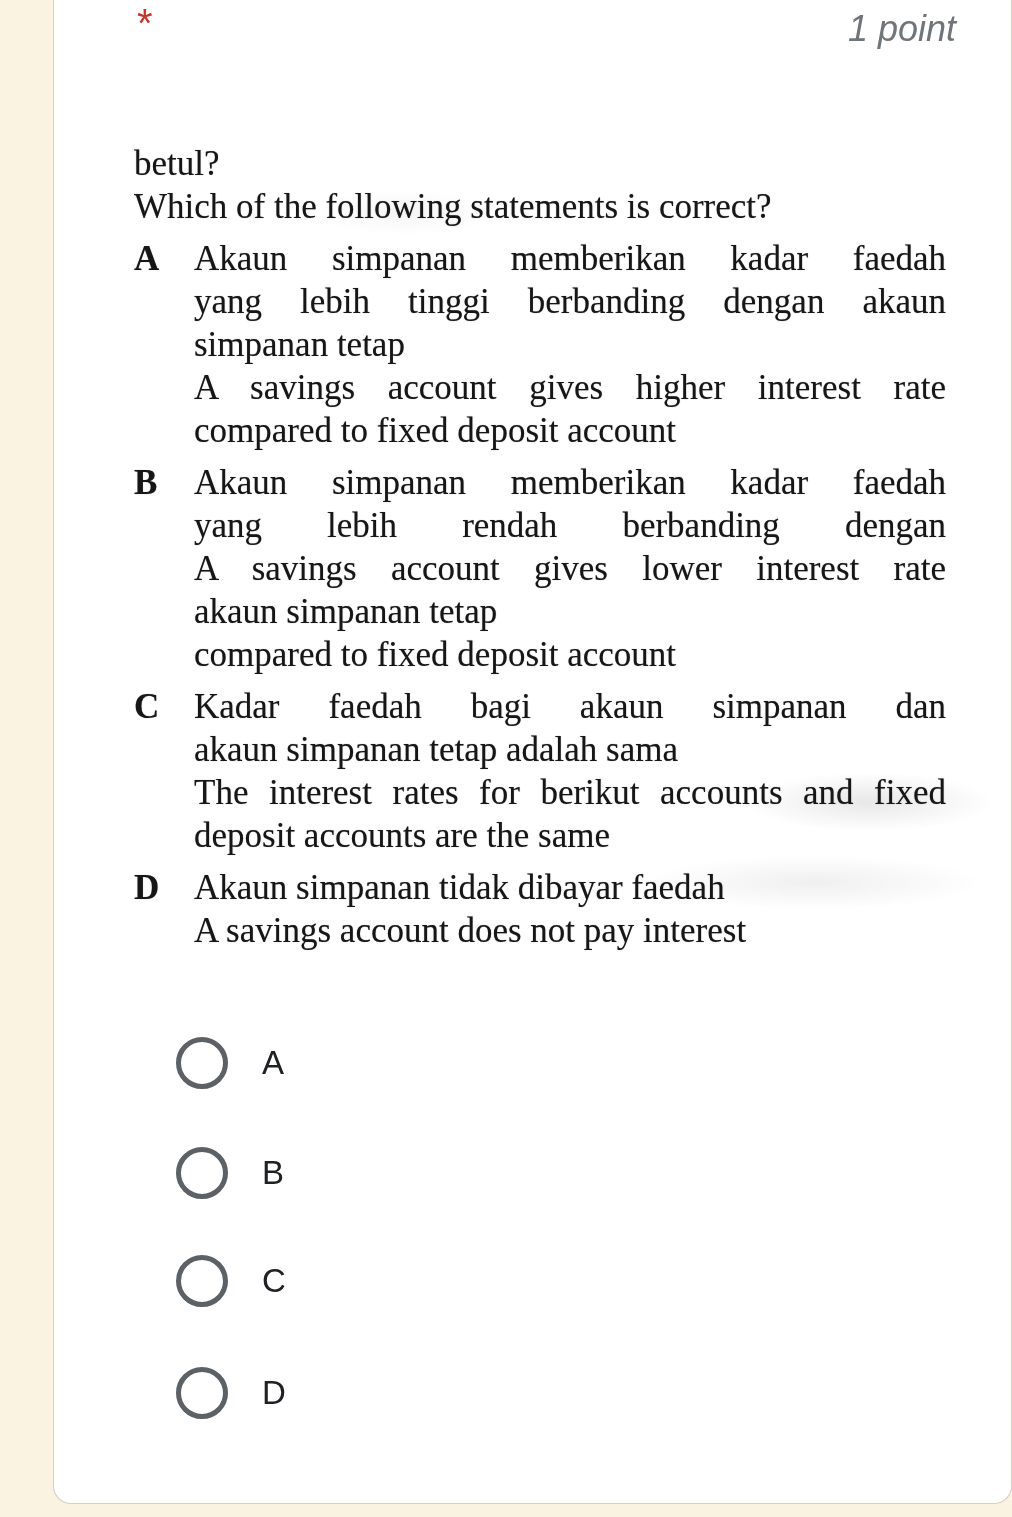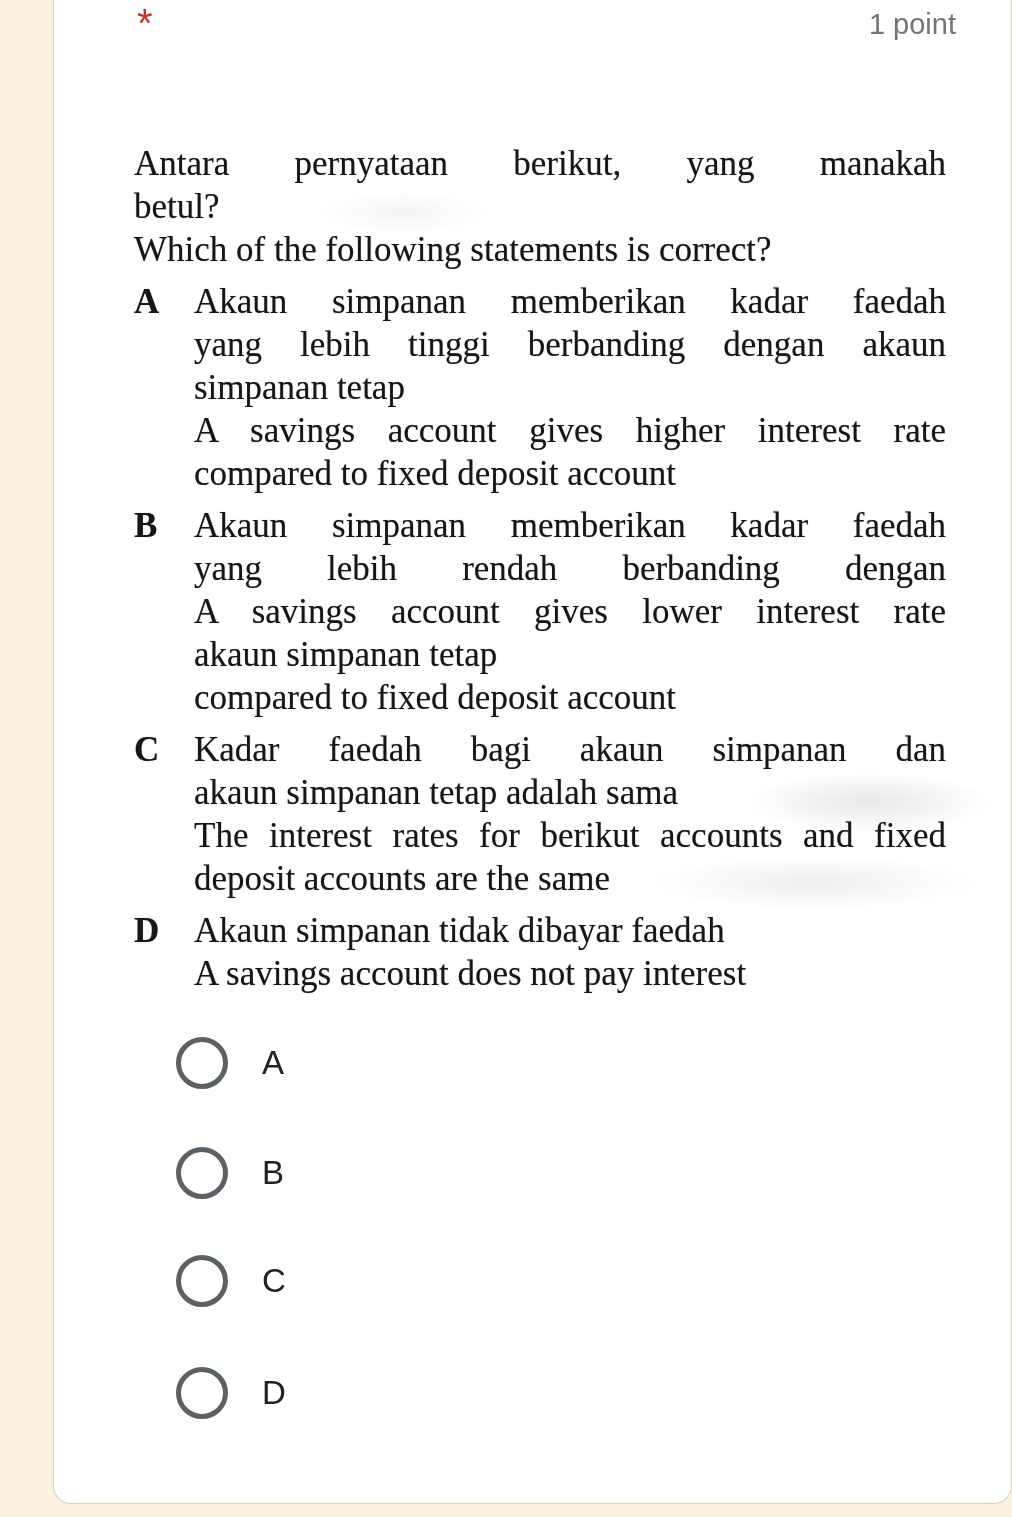--- a/index.html
+++ b/index.html
@@ -23,22 +23,23 @@
   .required-star {
     position: absolute;
     left: 83px; top: 0px;
     font-size: 40px;
     line-height: 46px;
     color: #c5372b;
   }
   .points-label {
     position: absolute;
     right: 55px; top: 8px;
-    font-size: 29px;
+    font-size: 36px;
     color: #70757a;
+    font-style: italic;
   }
   
   .scan {
     position: absolute;
     left: 80px; top: 142px;
     width: 812px;
     font-family: "Liberation Serif", serif;
     font-size: 35px;
     line-height: 43px;
     color: #161616;
@@ -95,21 +96,20 @@
   <span class="required-star">*</span>
 
   <span class="points-label">1 point</span>
 
   <div class="noise n1"></div>
   <div class="noise n2"></div>
   <div class="noise n3"></div>
 
   <div class="scan">
 
-    <div class="line j">Antara pernyataan berikut, yang manakah</div>
     <div class="line">betul?</div>
     <div class="line en">Which of the following statements is correct?</div>
 
     <div class="opt">
       <div class="opt-letter">A</div>
       <div class="opt-body">
         <div class="line j">Akaun simpanan memberikan kadar faedah</div>
         <div class="line j">yang lebih tinggi berbanding dengan akaun</div>
         <div class="line">simpanan tetap</div>
         <div class="line en j">A savings account gives higher interest rate</div>

